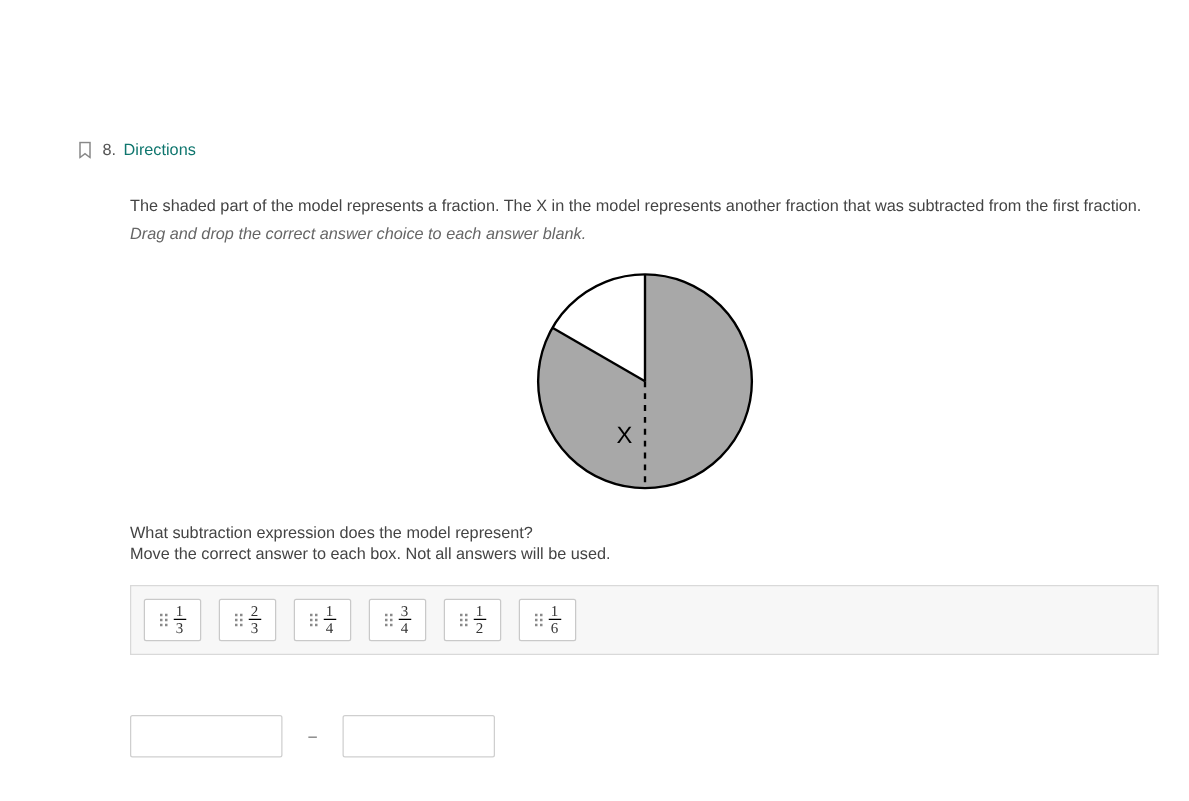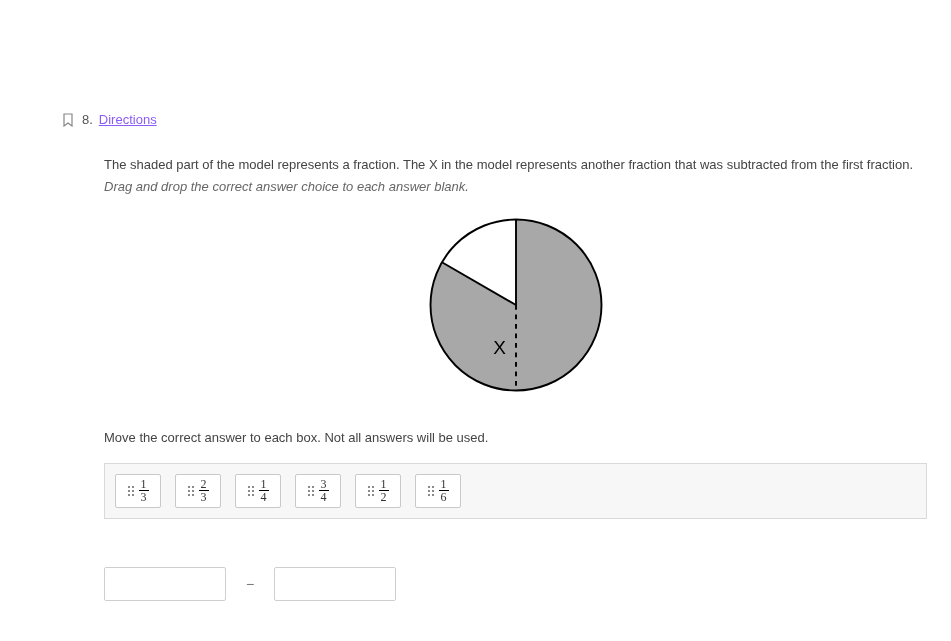--- a/index.html
+++ b/index.html
@@ -28,22 +28,21 @@
     display: inline-block;
     margin-right: 2px;
     position: relative;
     top: 1px;
   }
   .bookmark-icon svg { display: block; }
   .q-number {
     color: #555;
   }
   .directions-link {
-    color: #8b5cf6;
-    text-decoration: underline;
+    color: #0f766e;
     cursor: pointer;
   }
   .indented {
     margin-left: 42px;
   }
   .instructions {
     font-style: italic;
     color: #666;
     margin-top: 4px;
   }
@@ -56,21 +55,21 @@
     margin-top: 16px;
     display: flex;
     justify-content: center;
   }
   .pie-wrap svg { display: block; }
   .follow-up {
     margin-top: 18px;
     color: #444;
   }
   .move-text {
-    margin-top: 30px;
+    margin-top: 2px;
     color: #444;
   }
 
   .choice-bank {
     margin-top: 18px;
     border: 1px solid #d9d9d9;
     background: #f7f7f7;
     padding: 10px 10px;
     display: flex;
     gap: 14px;
@@ -162,20 +161,21 @@
 
       <line x1="100" y1="100" x2="100" y2="10" stroke="#000" stroke-width="2"></line>
       <line x1="100" y1="100" x2="22.06" y2="55" stroke="#000" stroke-width="2"></line>
 
       <line x1="100" y1="100" x2="100" y2="190" stroke="#000" stroke-width="2" stroke-dasharray="5 5"></line>
 
       <text x="76" y="152" font-family="Arial" font-size="20" fill="#000">X</text>
     </svg>
   </div>
 
+  <div class="indented follow-up">What subtraction expression does the model represent?</div>
   <div class="indented move-text">Move the correct answer to each box. Not all answers will be used.</div>
 
   <div class="indented choice-bank">
     <div class="choice">
       <span class="grip">
           <span></span>
           <span></span>
           <span></span>
           <span></span>
           <span></span>

